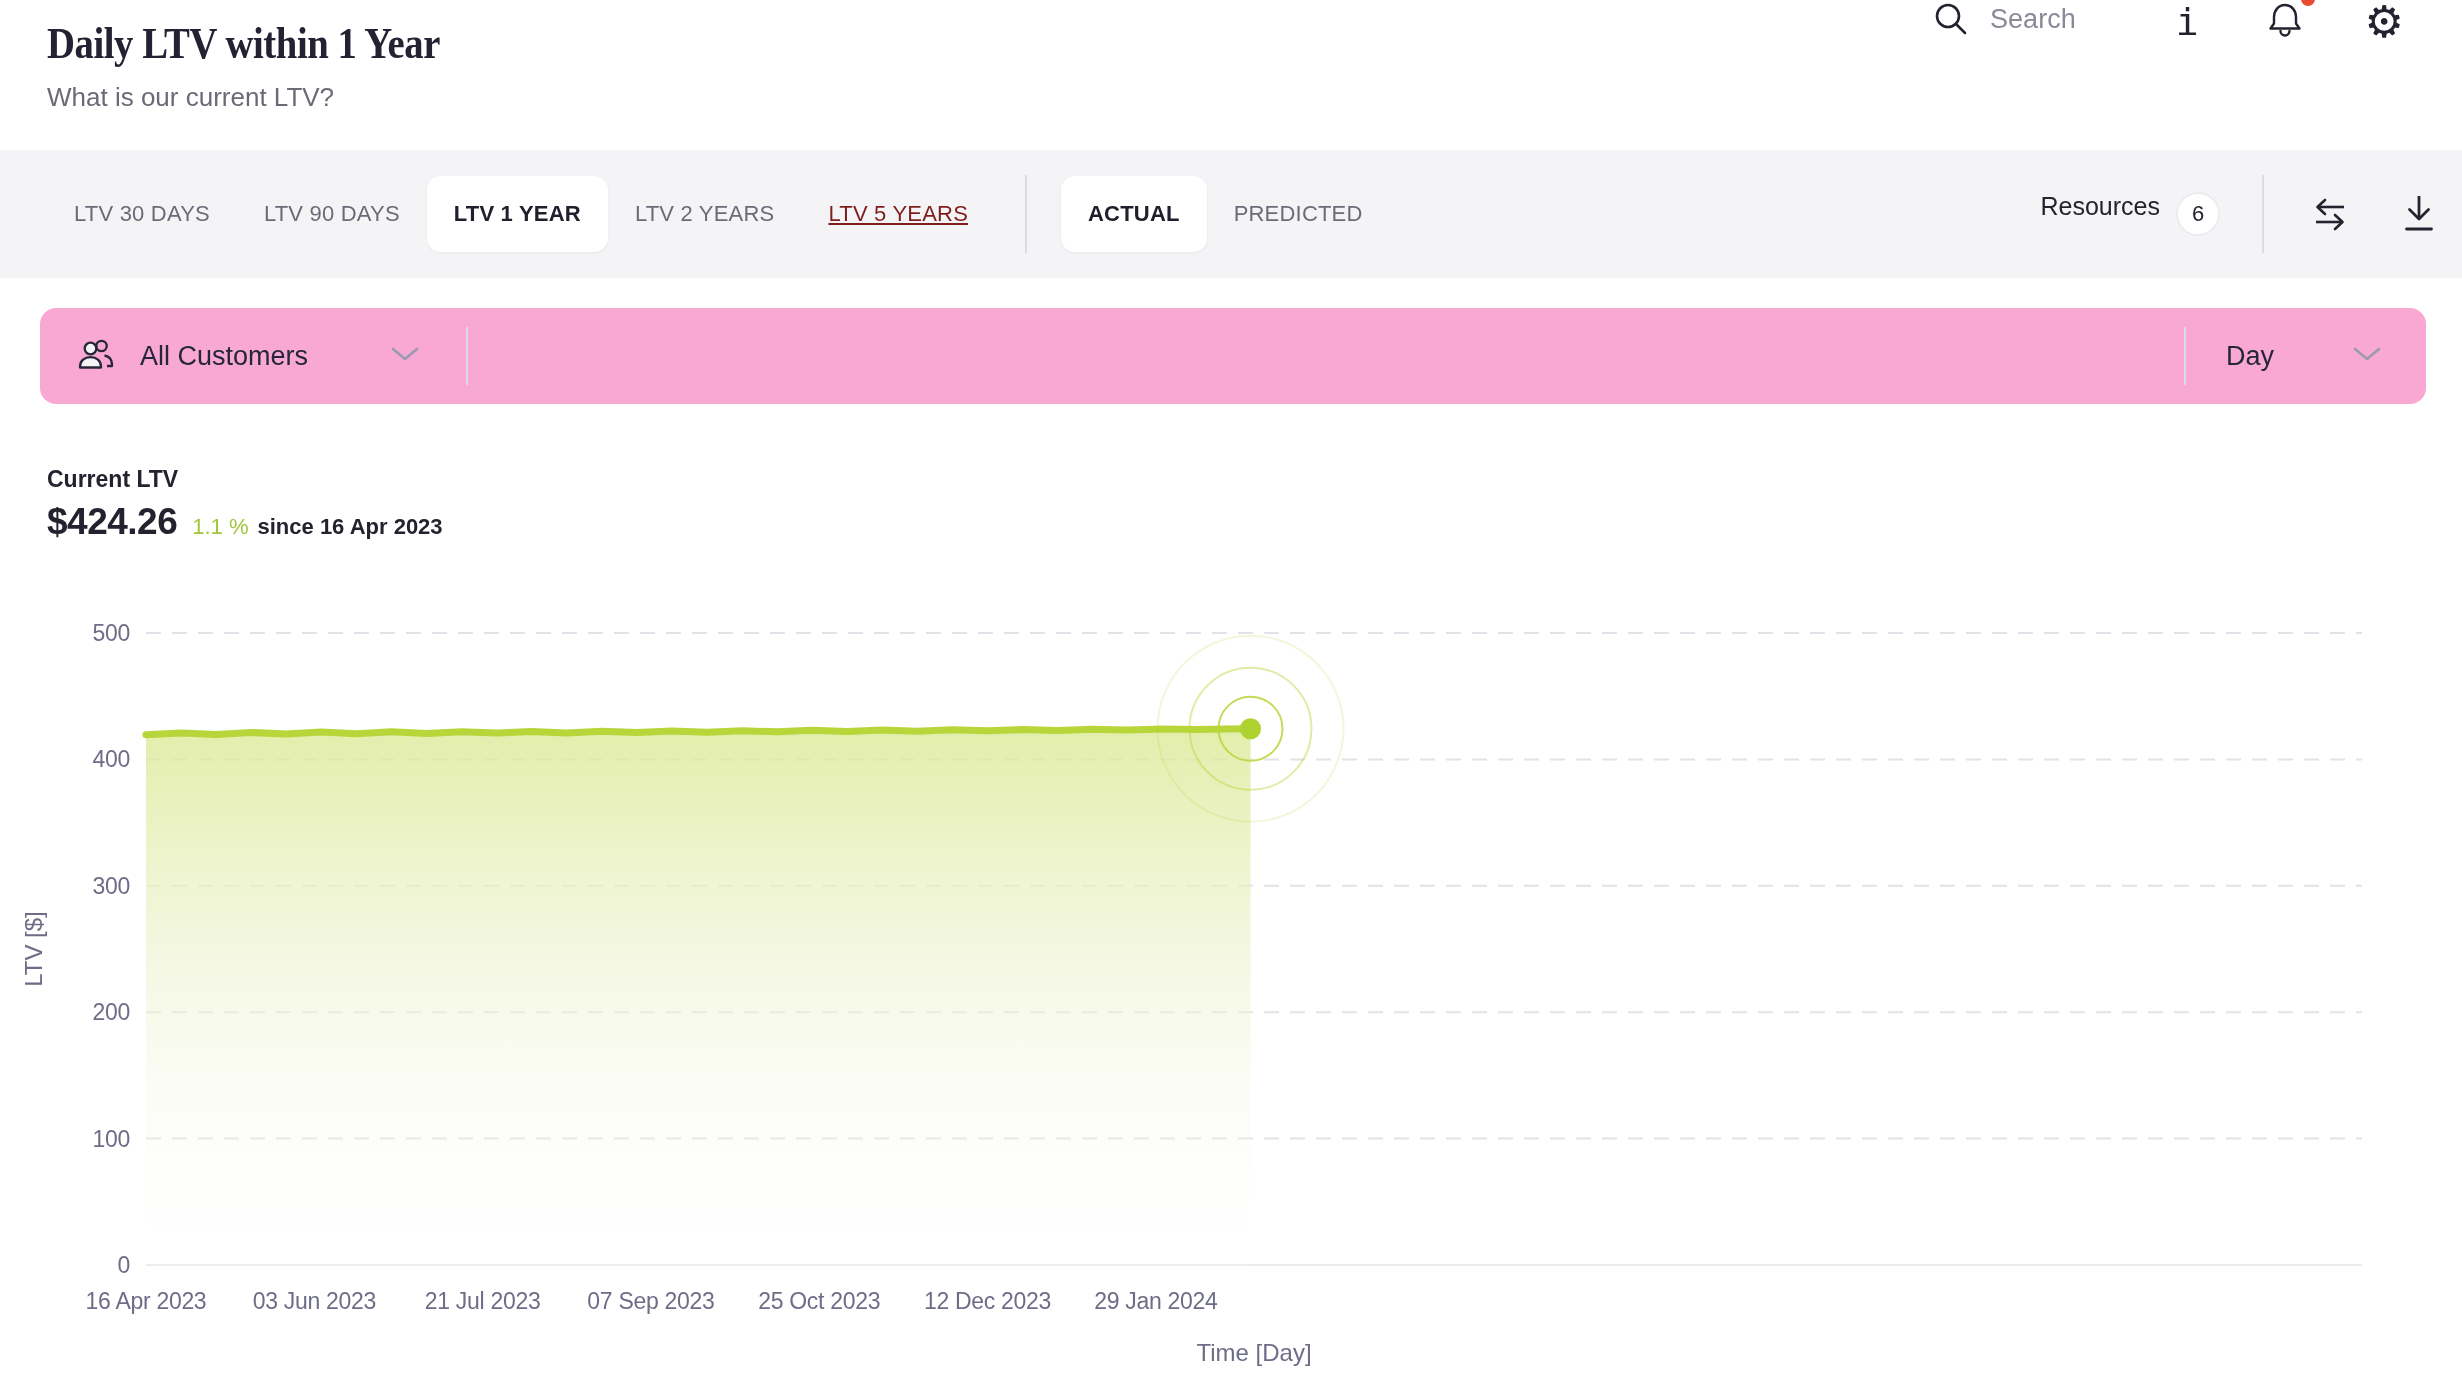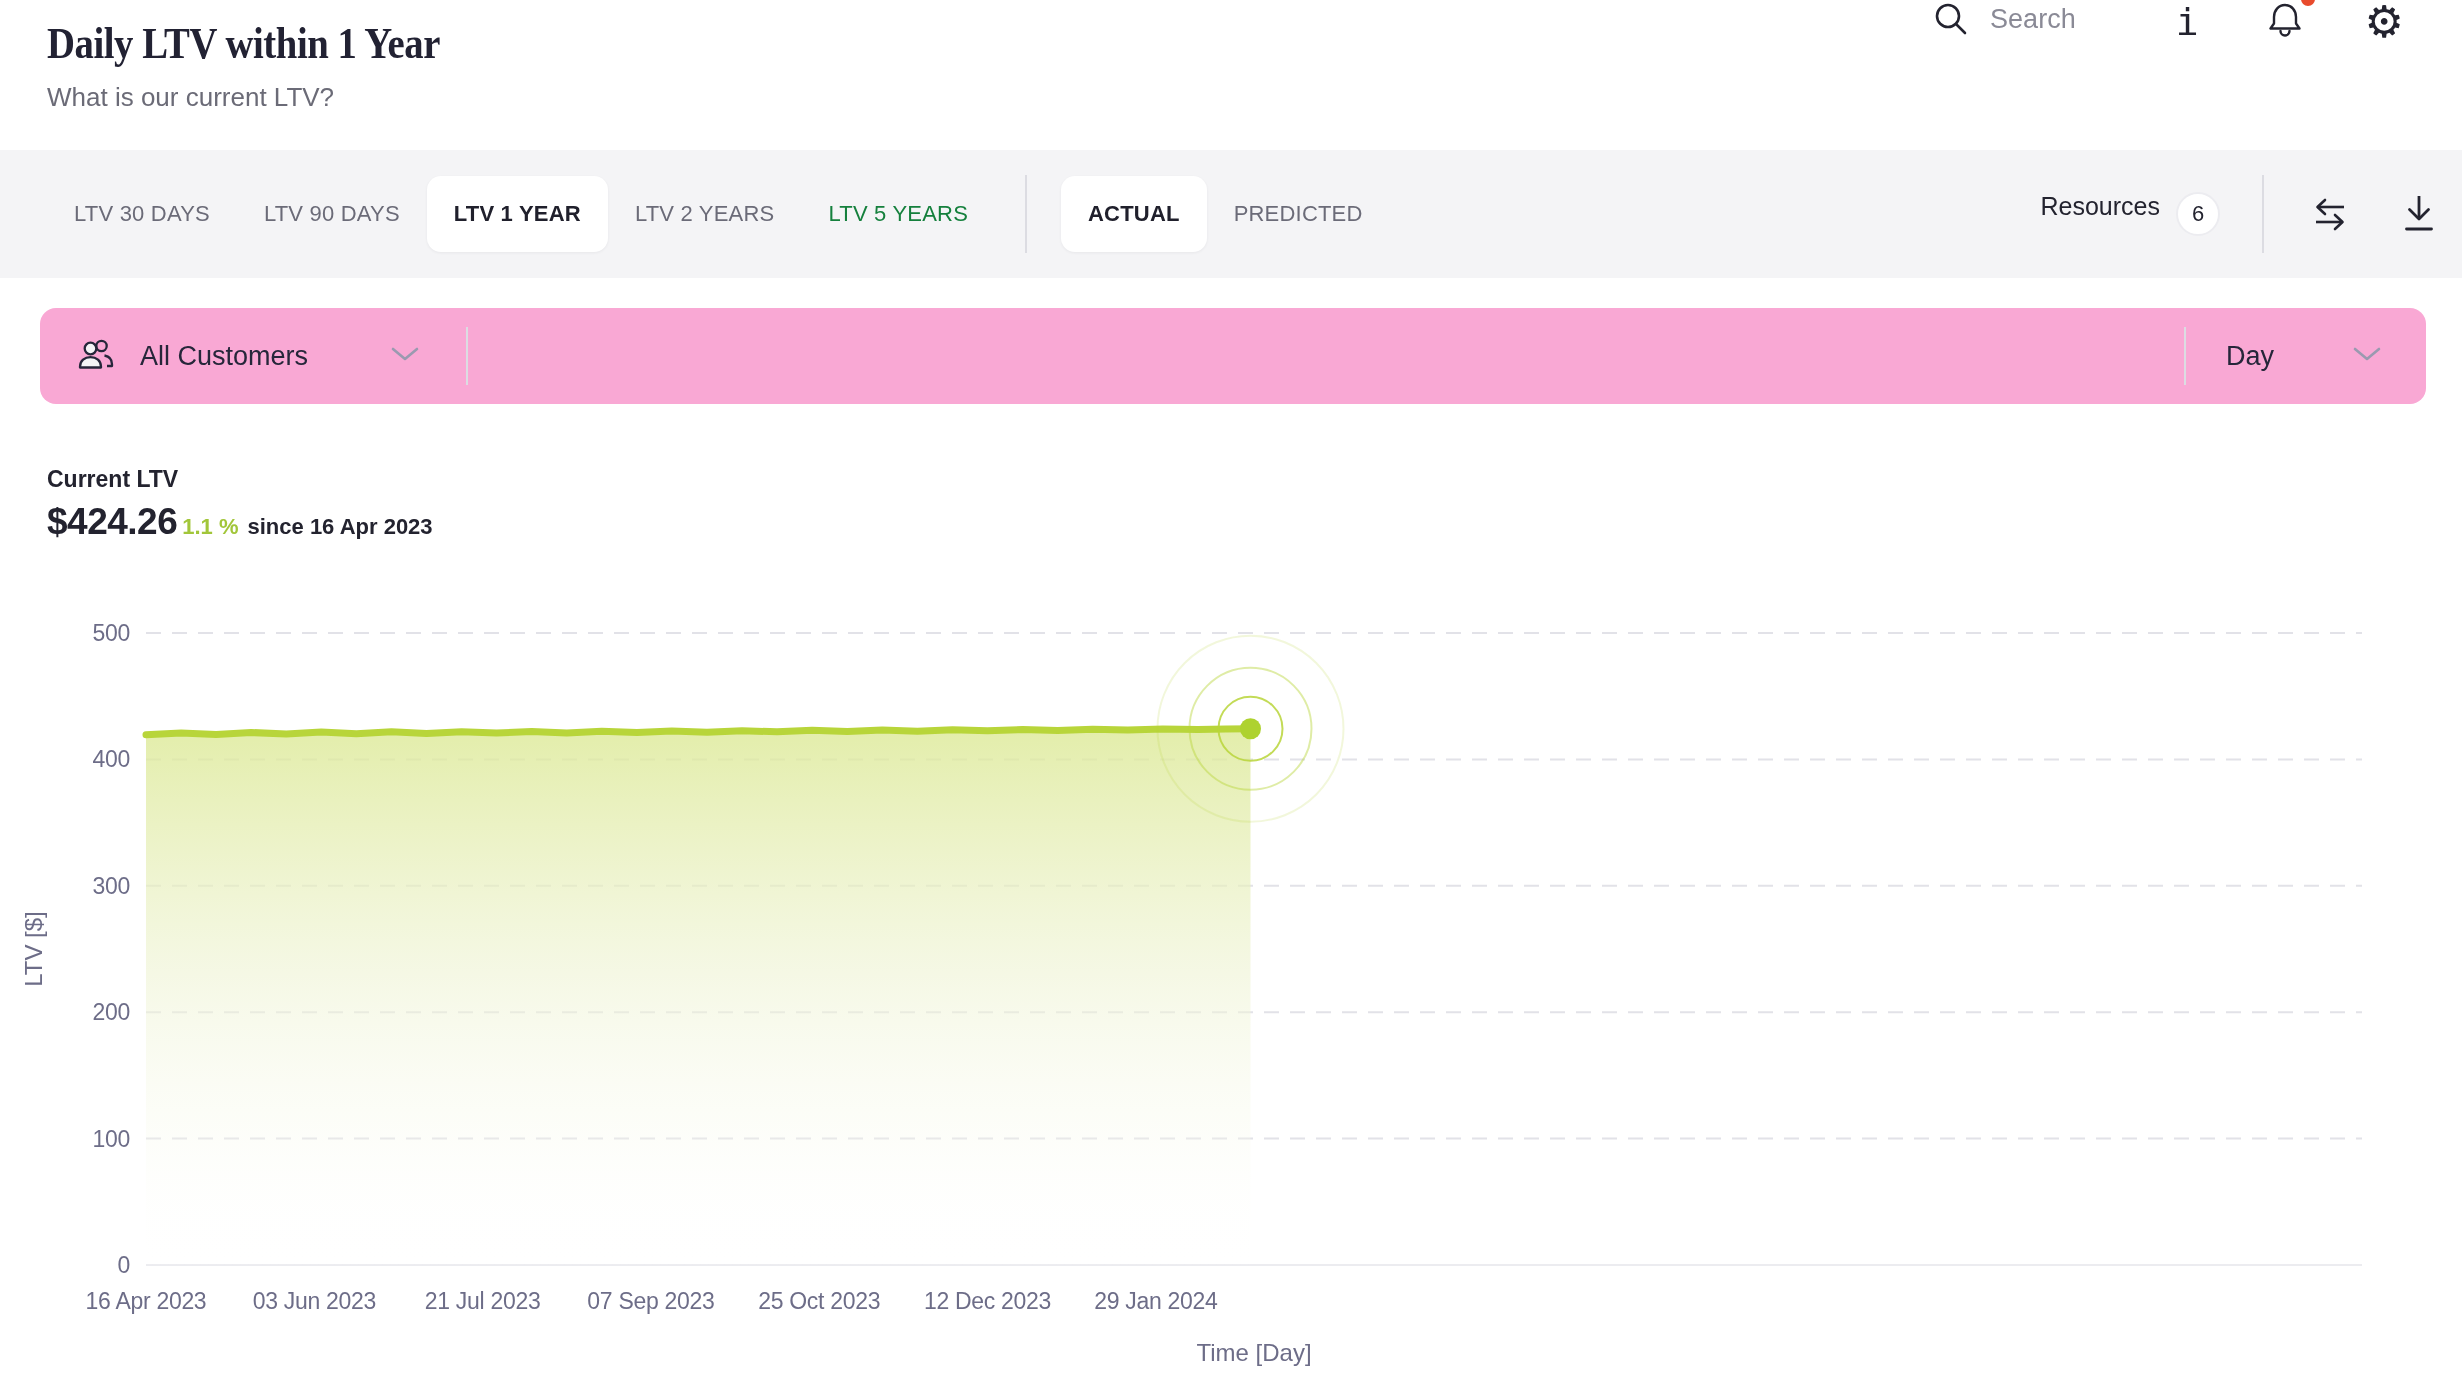--- a/index.html
+++ b/index.html
@@ -22,21 +22,21 @@
   .bell-btn { margin-right:60px; }
   .notif-dot { position:absolute; top:-8px; right:-10px; width:14px; height:14px; border-radius:50%; }
   .gear-btn { font-family:"DejaVu Sans", sans-serif; font-size:44px; color:#23232f; line-height:1; }
 
   
   .tabband { position:absolute; top:150px; left:0; right:0; height:128px; background:#f4f4f6;
     display:flex; align-items:center; padding:0 24px 0 47px; }
   .tab { font-size:22px; color:#6b6b78; padding:0 27px; height:76px; line-height:76px;
     border-radius:14px; cursor:pointer; white-space:nowrap; letter-spacing:0.2px; }
   .tab.active { background:#ffffff; color:#20202c; font-weight:700; box-shadow:0 1px 3px rgba(30,30,50,0.06); }
-  .tab.disabled { color:#15803d; cursor:default; }
+  .tab.disabled { color:#7f1d1d; cursor:default;text-decoration:underline; }
   .vdivider { width:2px; height:78px; background:#dcdce2; }
   .tabband .vdivider.d1 { margin:0 34px 0 30px; }
   .tabband .vdivider.d2 { margin:0 42px; }
   .band-spacer { margin-left:auto; }
   .resources { display:flex; cursor:pointer; }
   .resources-label { font-size:25px; color:#23232f; }
   .resources-badge { margin-left:16px; width:44px; height:44px; border-radius:50%; background:#ffffff;
     border:2px solid #ececf0; display:flex; align-items:center; justify-content:center;
     font-size:22px; color:#23232f; }
   .swap-btn { margin-right:46px; }
@@ -52,21 +52,21 @@
   .filter-spacer { margin-left:auto; }
   .granularity-select { display:flex; align-items:center; padding-right:44px; cursor:pointer; }
   .granularity-label { margin-left:40px; font-size:27px; color:#26263a; }
   .granularity-select .chev { margin-left:78px; }
 
   
   .kpi { position:absolute; left:47px; top:466px; }
   .kpi-label { font-size:23px; font-weight:700; color:#23232f; }
   .kpi-row { display:flex; align-items:baseline; margin-top:8px; }
   .kpi-value { font-size:37px; font-weight:700; color:#23232f; letter-spacing:-0.5px; }
-  .kpi-delta { margin-left:5px; font-size:22px; font-weight:700; }
+  .kpi-delta { margin-left:15px; font-size:22px; font-weight:400; }
   .kpi-since { margin-left:9px; font-size:22px; font-weight:700; color:#23232f; }
 
   
   .chart-wrap { position:absolute; left:0; top:580px; width:2462px; height:816px; }
   .tick { fill:#6d6d88; font-size:23px; font-family:"Liberation Sans", sans-serif; letter-spacing:-0.3px; }
   .axis-label { fill:#6d6d88; font-size:24px; font-family:"Liberation Sans", sans-serif; }
 </style>
 </head>
 <body>
 

